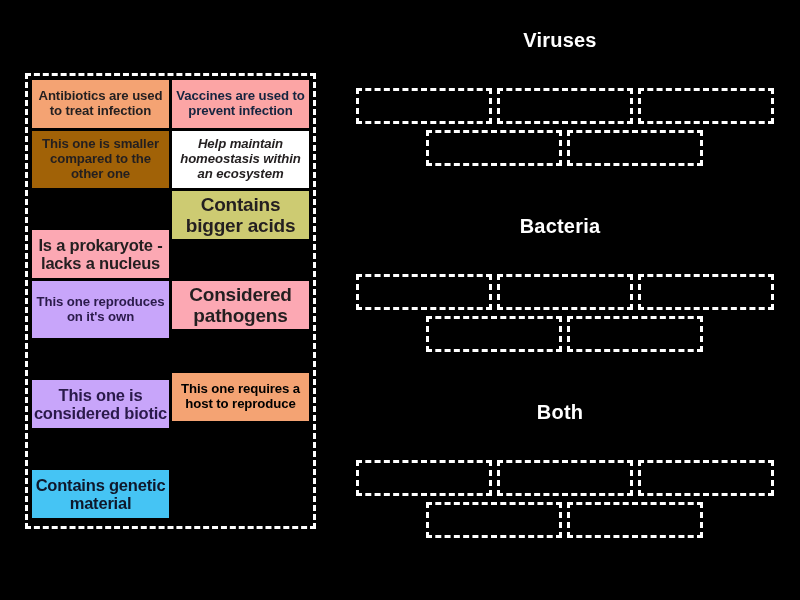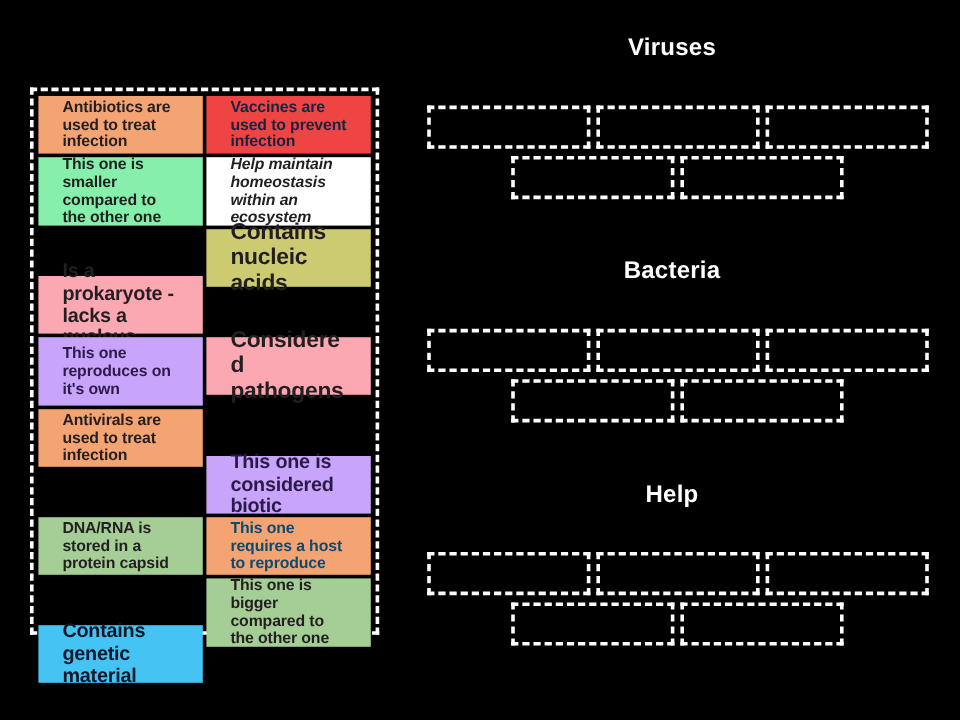--- a/index.html
+++ b/index.html
@@ -36,22 +36,22 @@
     grid-template-columns: 1fr 1fr;
     column-gap: 3px;
     row-gap: 3px;
     width: 100%;
   }
 
   .card {
     display: flex;
     align-items: center;
     justify-content: center;
-    text-align: left;
-    padding: 4px 20px;
+    text-align: center;
+    padding: 4px 1px;
     line-height: 1.12;
     font-weight: bold;
     font-size: 13.2px;
     letter-spacing: -0.1px;
     color: #231f20;
     min-height: 0;
     word-break: break-word;
     cursor: grab;
   }
 
@@ -111,33 +111,30 @@
   }
 </style>
 </head>
 <body style="background: rgb(0, 0, 0);">
 
 <div id="stage">
 
   <div id="card-tray">
     <div id="card-grid">
         <div class="card h2" style="background: rgb(244, 163, 115); color: rgb(35, 31, 32);">Antibiotics are used to treat infection</div>
-        <div class="card h2" style="background: #ef4444; color: rgb(21, 36, 63);">Vaccines are used to prevent infection</div>
-        <div class="card h3" style="background: #86efac; color: rgb(35, 31, 32);">This one is smaller compared to the other one</div>
+        <div class="card h2" style="background: #fca5a5; color: rgb(21, 36, 63);">Vaccines are used to prevent infection</div>
+        <div class="card h3" style="background: #a16207; color: rgb(35, 31, 32);">This one is smaller compared to the other one</div>
         <div class="card h3" style="background: #ffffff; color: rgb(35, 31, 32); font-style: italic;">Help maintain homeostasis within an ecosystem</div>
         <div class="card h2 mid" style="background: rgb(252, 168, 179); color: rgb(35, 31, 32);">Is a prokaryote - lacks a nucleus</div>
-        <div class="card h2 big" style="background: rgb(205, 203, 114); color: rgb(35, 31, 32);">Contains nucleic acids</div>
+        <div class="card h2 big" style="background: rgb(205, 203, 114); color: rgb(35, 31, 32);">Contains bigger acids</div>
         <div class="card h3" style="background: rgb(200, 165, 250); color: rgb(42, 26, 74);">This one reproduces on it's own</div>
         <div class="card h2 big" style="background: rgb(252, 168, 179); color: rgb(35, 31, 32);">Considered pathogens</div>
-        <div class="card h2" style="background: rgb(244, 163, 115); color: rgb(35, 31, 32);">Antivirals are used to treat infection</div>
         <div class="card h2 mid" style="background: rgb(200, 165, 250); color: rgb(42, 26, 74);">This one is considered biotic</div>
-        <div class="card h2" style="background: rgb(165, 205, 150); color: rgb(35, 31, 32);">DNA/RNA is stored in a protein capsid</div>
-        <div class="card h2" style="background: rgb(244, 163, 115); color: #0c4a6e;">This one requires a host to reproduce</div>
+        <div class="card h2" style="background: rgb(244, 163, 115); color: #000000; margin-top: 32px;">This one requires a host to reproduce</div>
         <div class="card h2 mid" style="background: rgb(69, 196, 244); color: #0f172a;">Contains genetic material</div>
-        <div class="card h3" style="background: rgb(165, 205, 150); color: rgb(35, 31, 32);">This one is bigger compared to the other one</div>
       </div>
   </div>
 
   <div class="category" id="category-viruses">
     <div class="category-title">Viruses</div>
     <div class="zone-rows">
       <div class="zone-row row-top">
         <div class="dropzone"></div>
         <div class="dropzone"></div>
         <div class="dropzone"></div>
@@ -158,21 +155,21 @@
         <div class="dropzone"></div>
       </div>
       <div class="zone-row row-bottom">
         <div class="dropzone"></div>
         <div class="dropzone"></div>
       </div>
     </div>
   </div>
 
   <div class="category" id="category-both">
-    <div class="category-title">Help</div>
+    <div class="category-title">Both</div>
     <div class="zone-rows">
       <div class="zone-row row-top">
         <div class="dropzone"></div>
         <div class="dropzone"></div>
         <div class="dropzone"></div>
       </div>
       <div class="zone-row row-bottom">
         <div class="dropzone"></div>
         <div class="dropzone"></div>
       </div>

